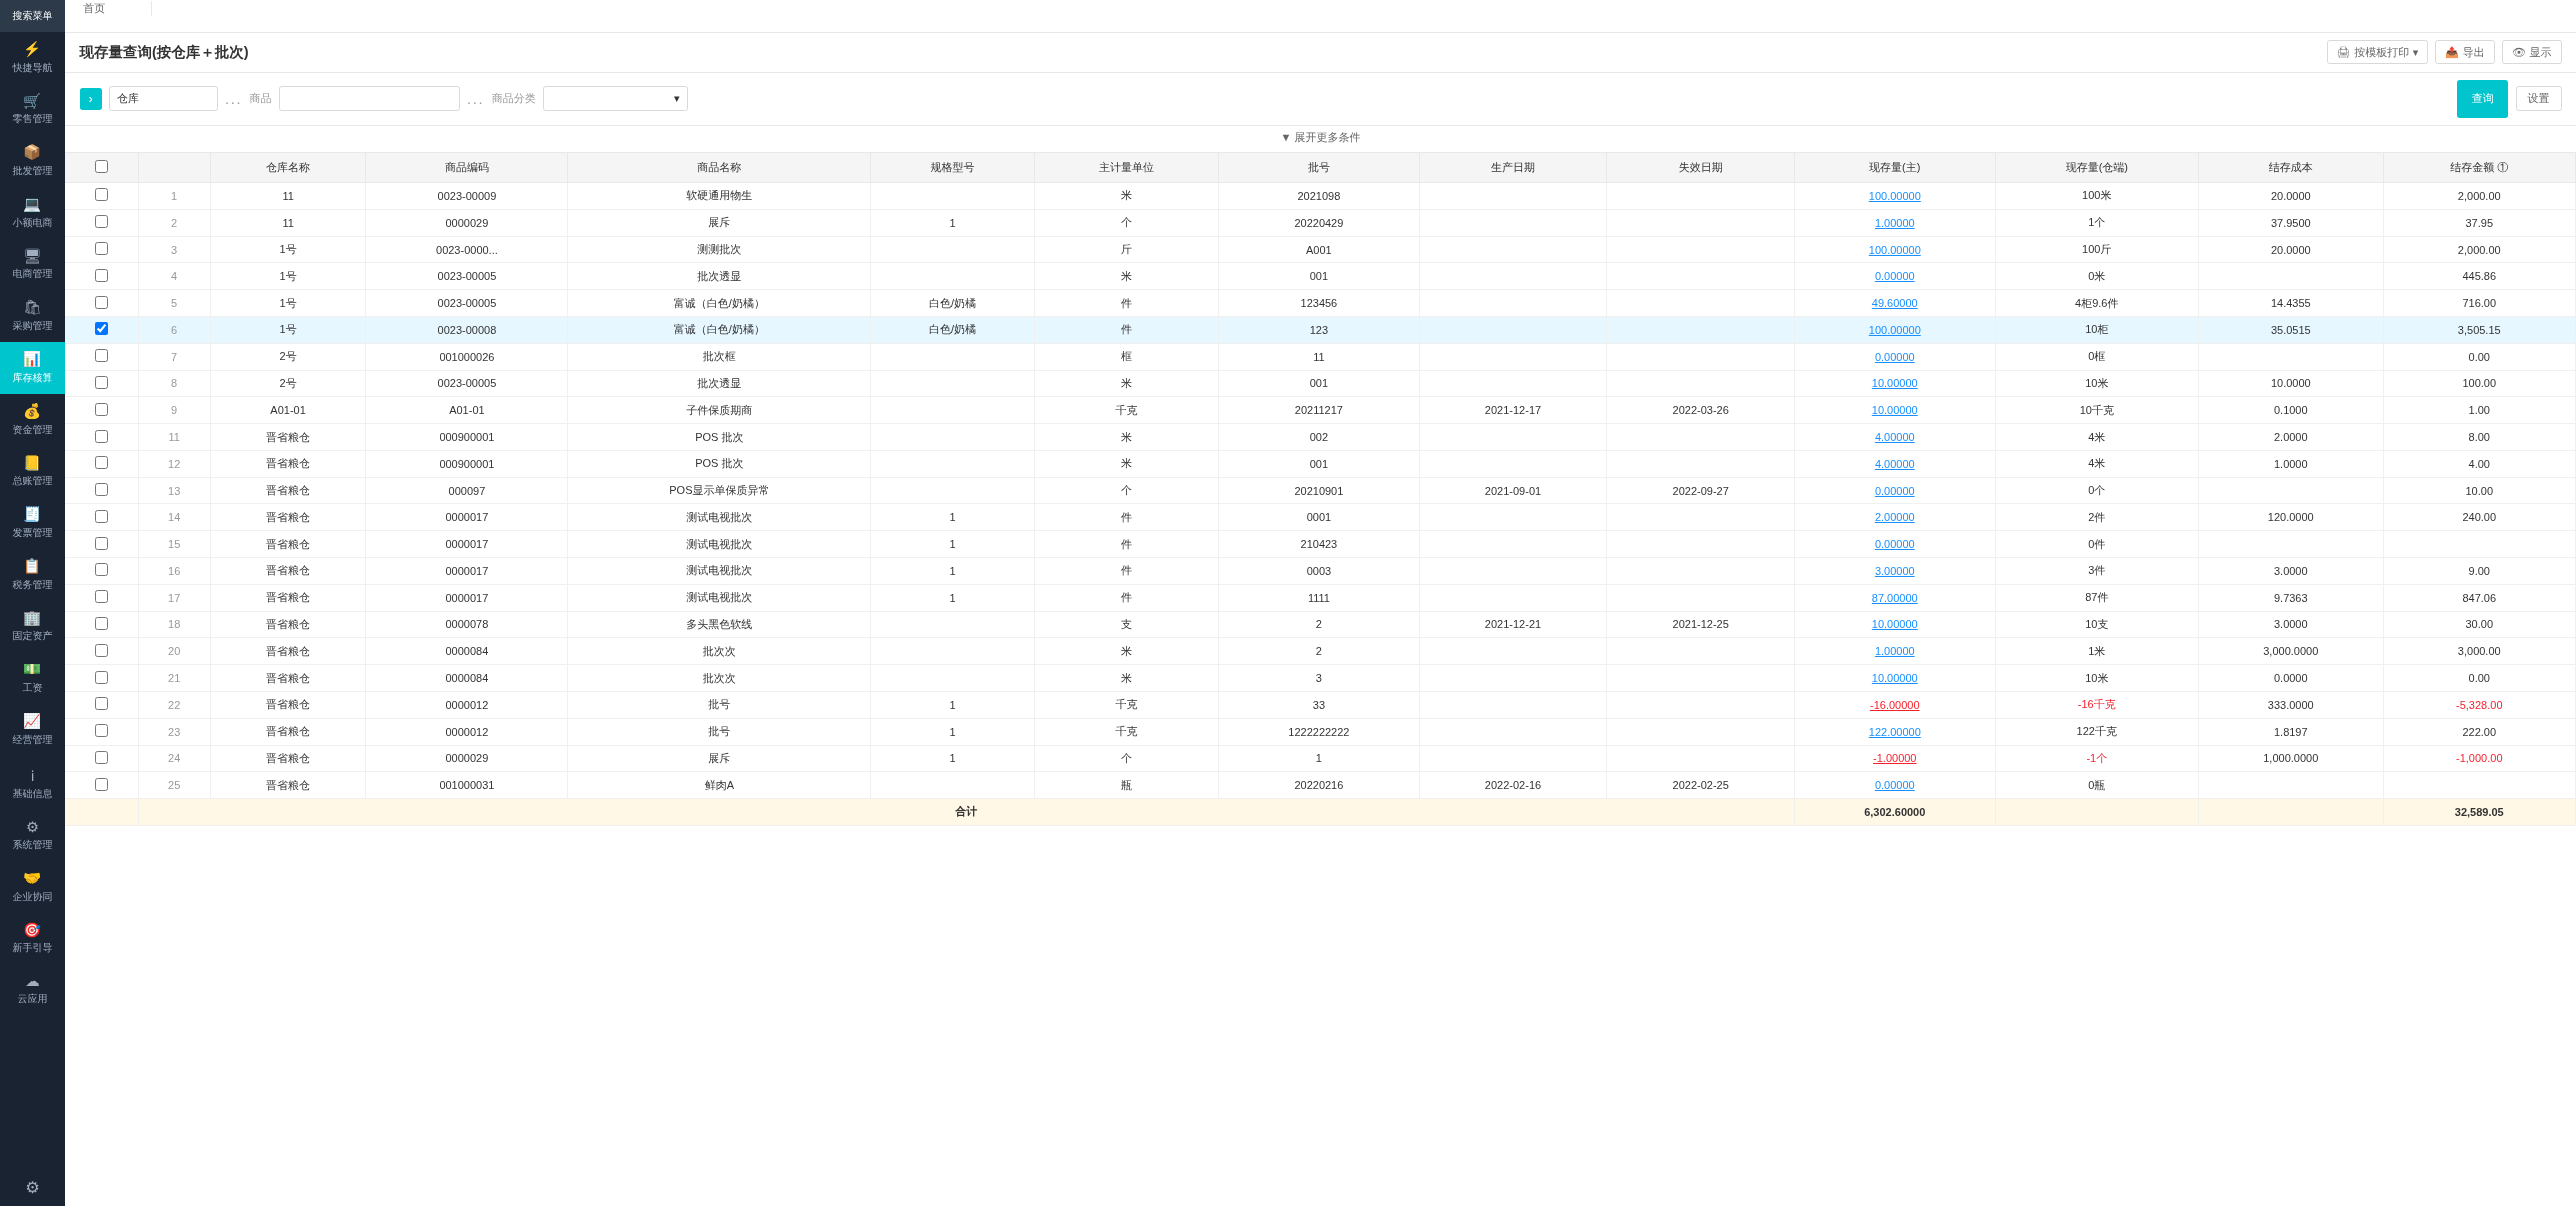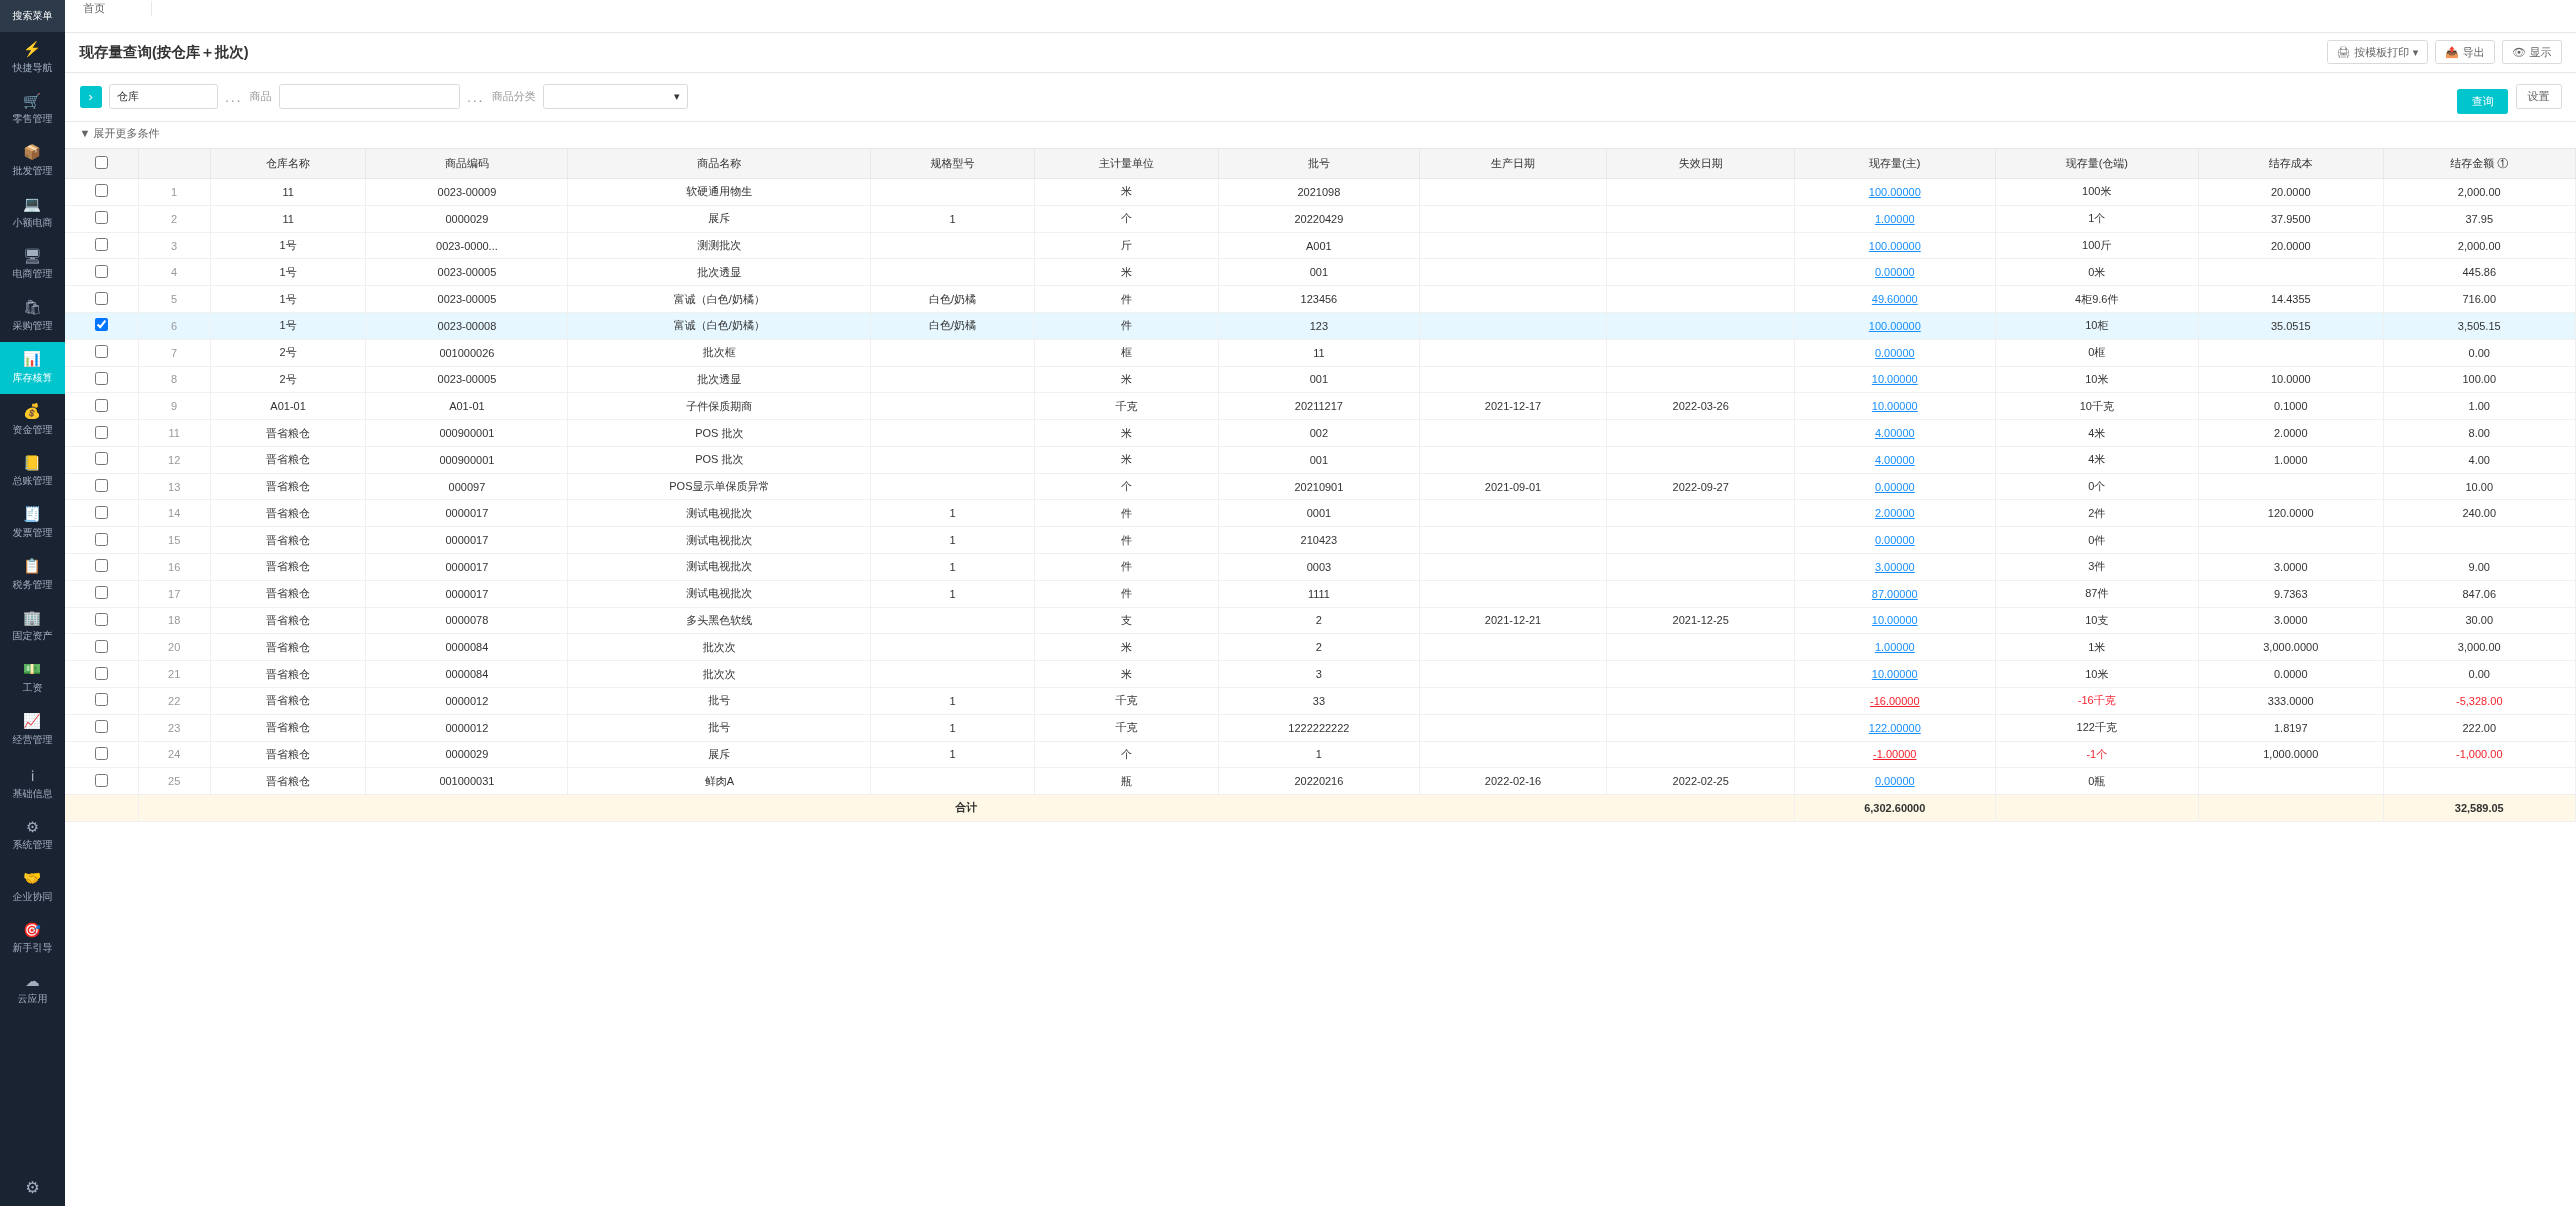--- a/index.html
+++ b/index.html
@@ -178,43 +178,42 @@
       justify-content: space-between;
     }
     .search-btn {
       padding: 3.6px 14.5px;
       background: #00c5cd;
       color: #fff;
       border: none;
       border-radius: 2.7px;
       font-size: 11px;
       cursor: pointer;
-      height: 25px;
-      margin-top: 9px;
+      height: 38px;
     }
     .setting-btn {
       padding: 3.6px 11px;
       background: #fff;
       color: #666;
       border: 0.9px solid #d9d9d9;
       border-radius: 2.7px;
       font-size: 11px;
       cursor: pointer;
       height: 25px;
     }
 
     
     .expand-conditions {
       background: #fff;
       padding: 3.6px 14.5px 7.2px;
       border-bottom: 0.9px solid #e8e8e8;
       flex-shrink: 0;
       display: flex;
       align-items: center;
-      justify-content: flex-start;
+      justify-content: center;
     }
     .expand-conditions-btn {
       display: flex;
       align-items: center;
       gap: 3.6px;
       font-size: 11px;
       color: #666;
       cursor: pointer;
     }
 

